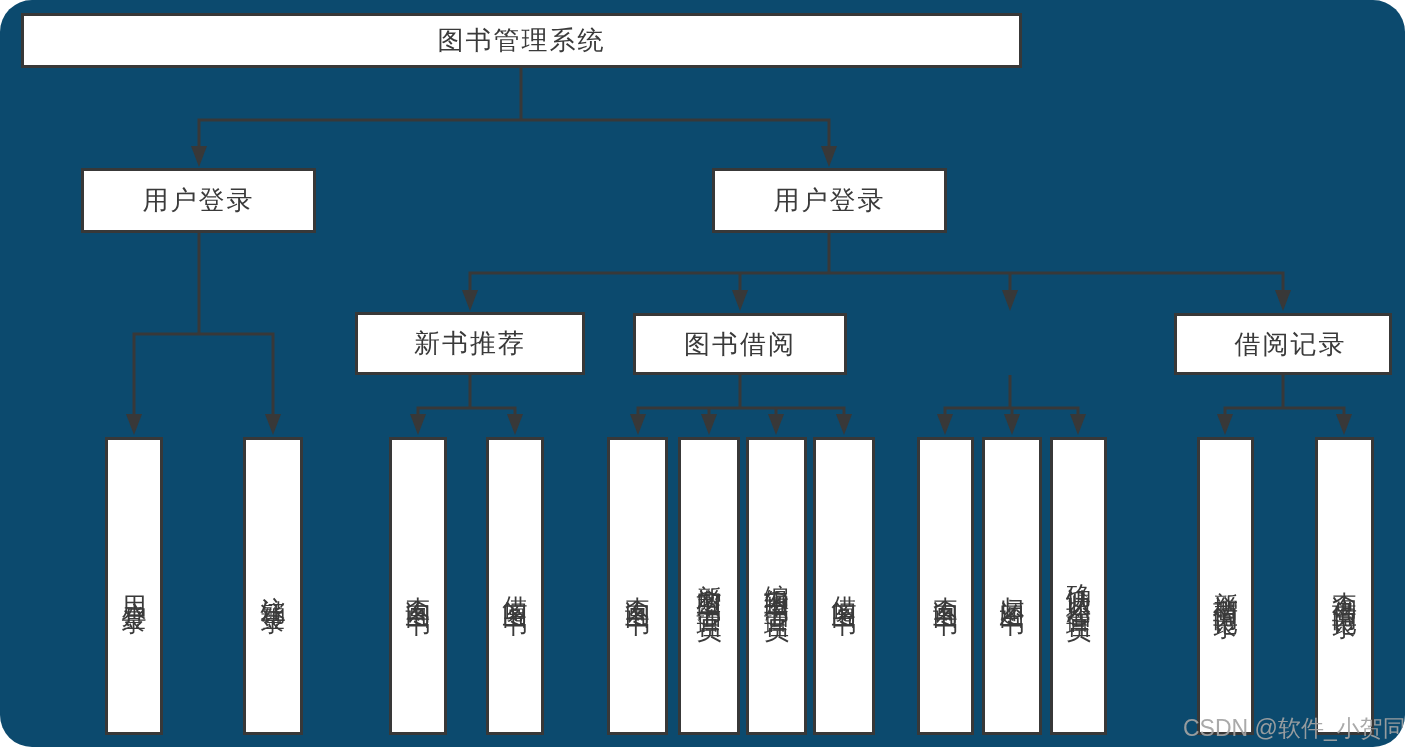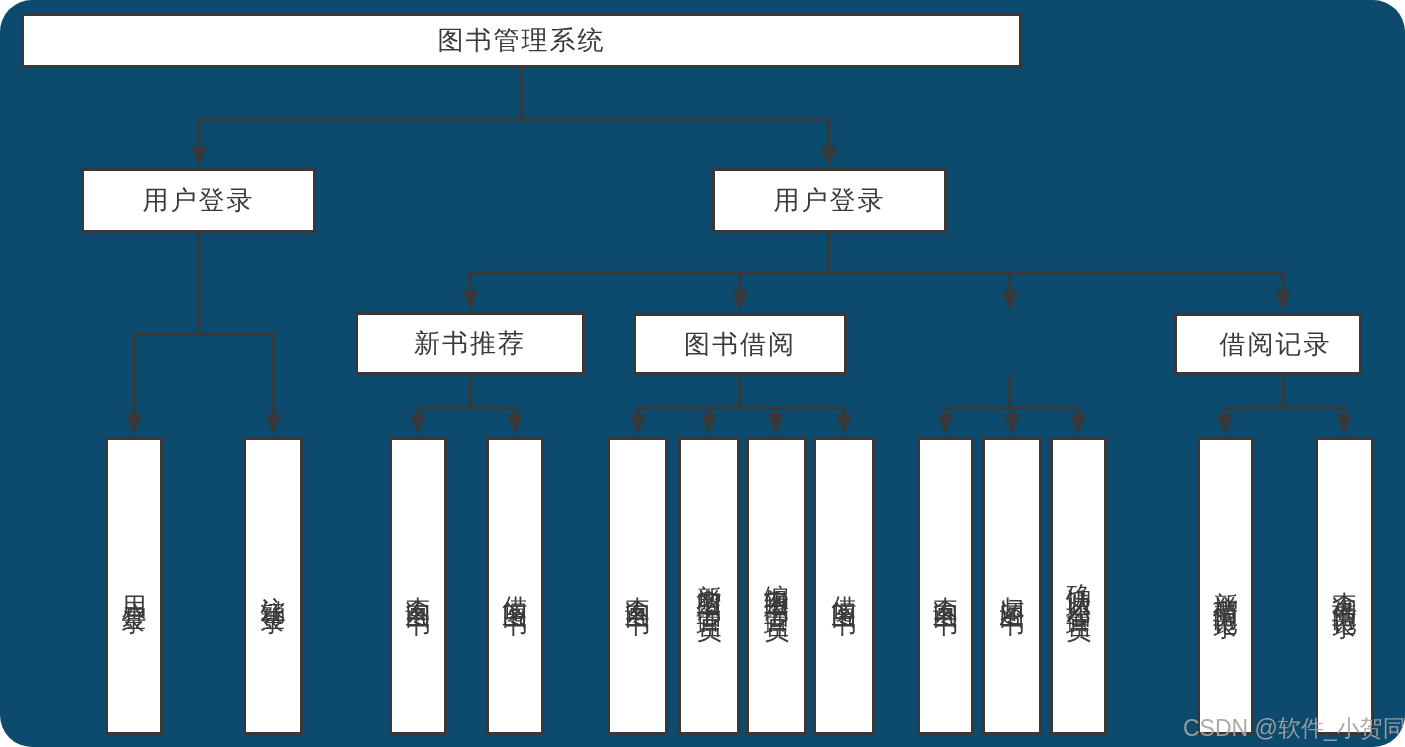--- a/index.html
+++ b/index.html
@@ -115,21 +115,21 @@
     </g>
   </svg>
 
   <div class="node" style="left:21px; top:13px; width:1001px; height:55px;">图书管理系统</div>
 
   <div class="node" style="left:81px; top:168px; width:235px; height:65px;">用户登录</div>
   <div class="node" style="left:712px; top:168px; width:235px; height:65px;">用户登录</div>
 
   <div class="node" style="left:355px; top:312px; width:230px; height:63px;">新书推荐</div>
   <div class="node" style="left:633px; top:313px; width:214px; height:62px;">图书借阅</div>
-  <div class="node" style="left:1174px; top:313px; width:188px; height:62px;padding-left:15px;">借阅记录</div>
+  <div class="node" style="left:1174px; top:313px; width:218px; height:62px;padding-left:15px;">借阅记录</div>
 
   <div class="vnode" style="left:105px; width:58px;">用户登录</div>
   <div class="vnode" style="left:243px; width:60px;">注销登录</div>
 
   <div class="vnode" style="left:389px; width:58px;">查询图书</div>
   <div class="vnode" style="left:486px; width:58px;">借阅图书</div>
 
   <div class="vnode" style="left:607px; width:61px;">查询图书</div>
   <div class="vnode" style="left:678px; width:62px;">新增图书（管理员）</div>
   <div class="vnode" style="left:746px; width:61px;">编辑图书（管理员）</div>

